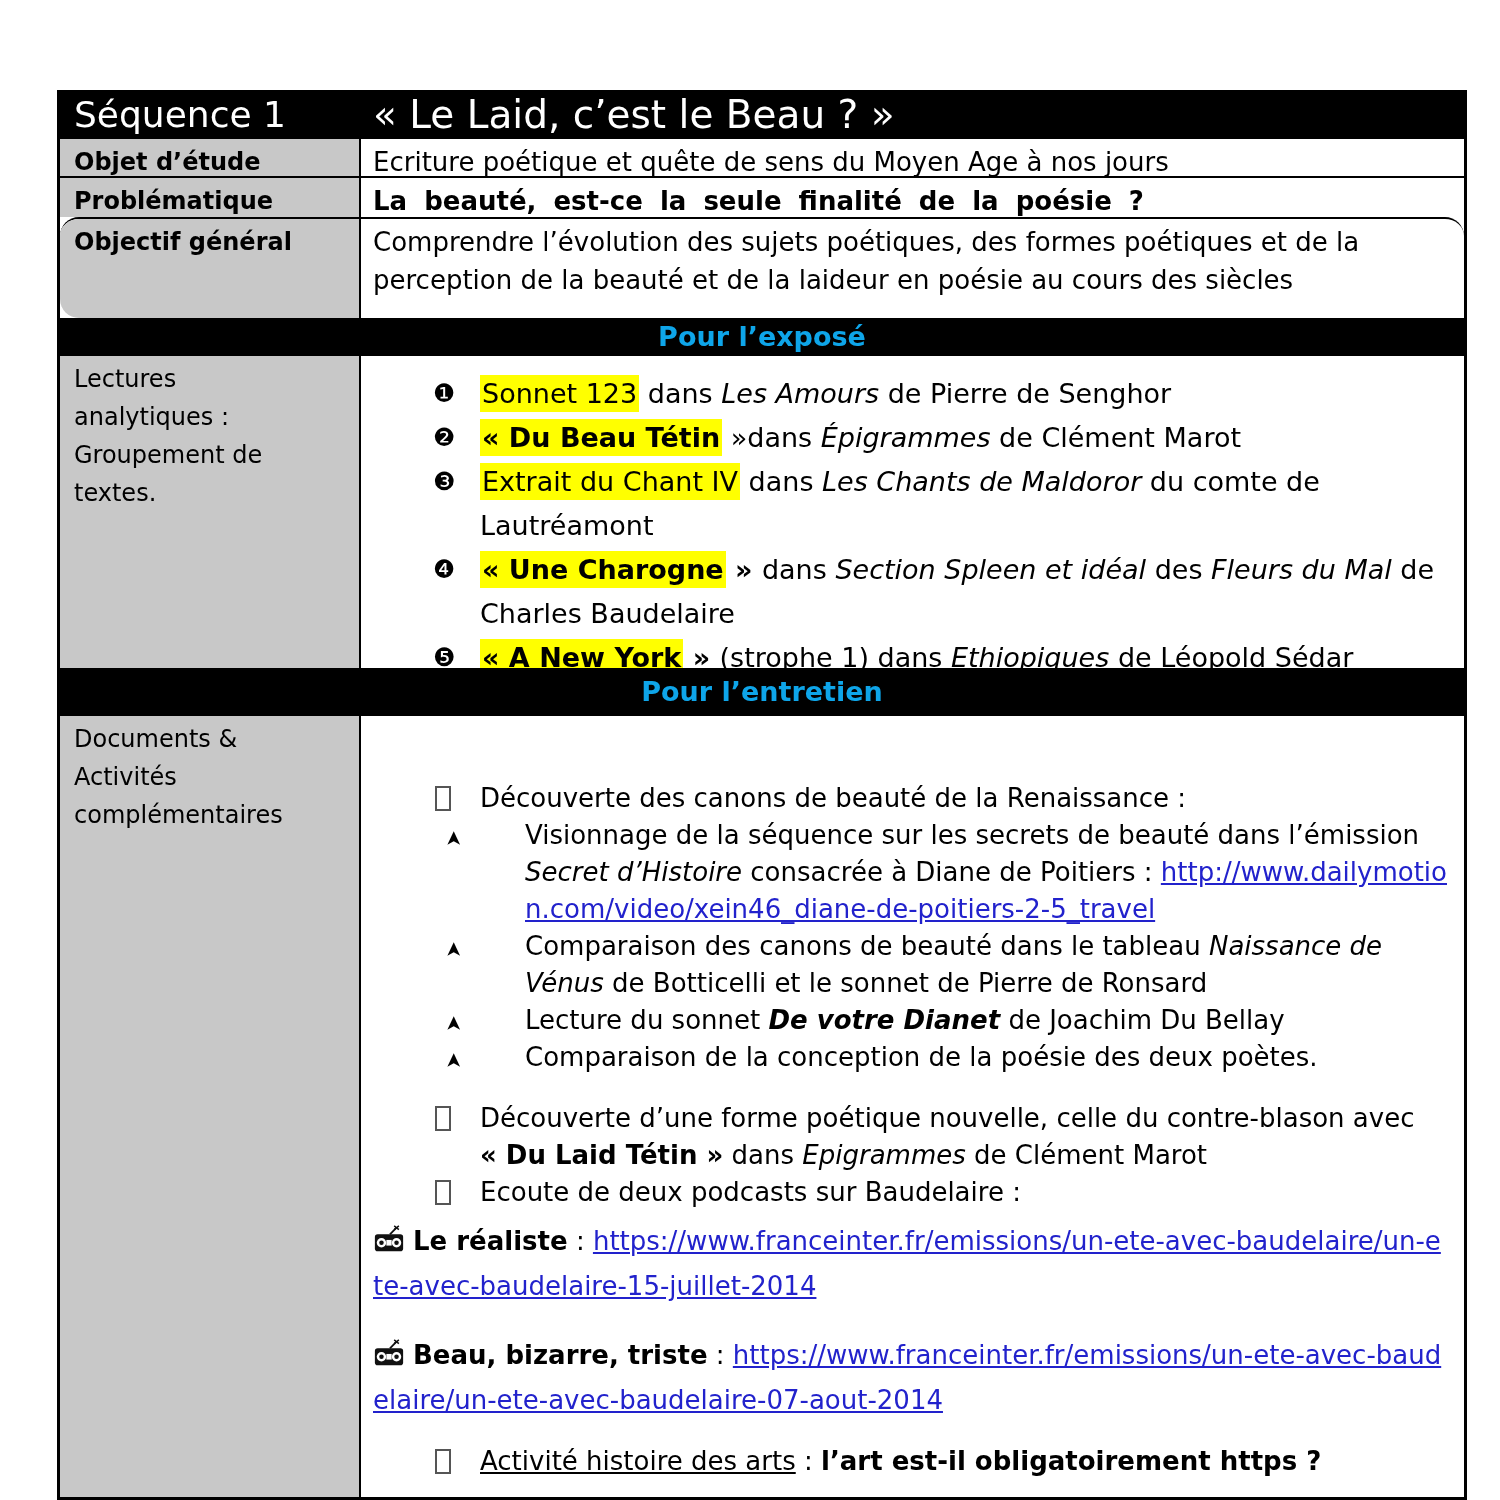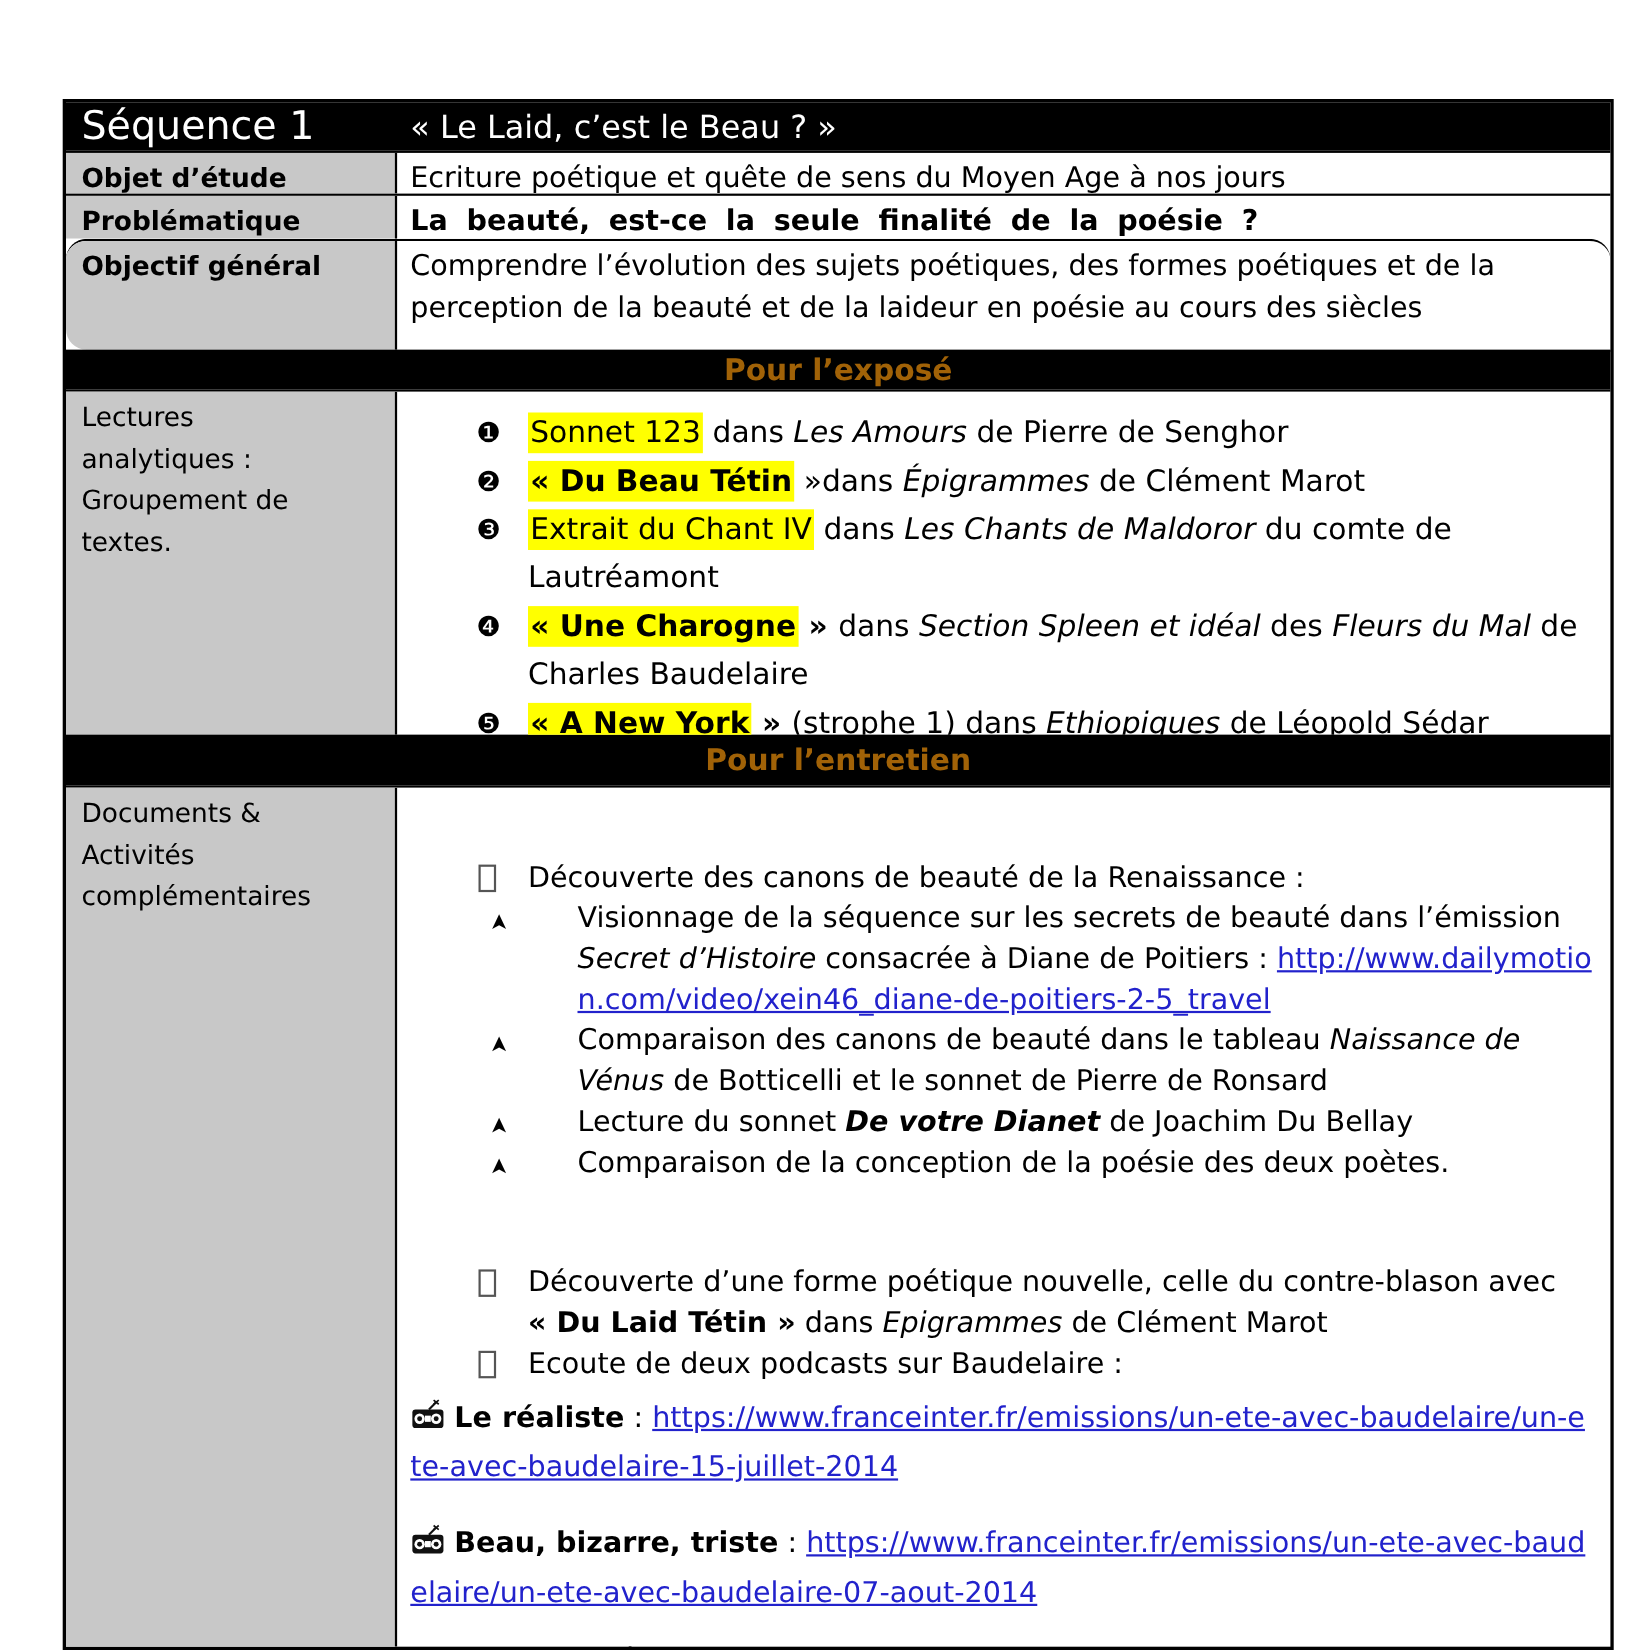--- a/index.html
+++ b/index.html
@@ -17,27 +17,27 @@
   .row:first-child { border-top:none; }
   .cell-label {
     width:301px; flex:0 0 301px; background:#c8c8c8; border-right:2px solid #000;
     padding:4px 8px 0 14px; font-weight:bold; font-size:24px; line-height:38px;
   }
   .cell-label.plain { font-weight:normal; }
   .cell-value { flex:1; padding:4px 10px 0 12px; font-size:26px; line-height:38px; }
   
   .row-header { background:#000; color:#fff; height:44px; align-items:center; border-top:none; }
   .row-header .cell-label { background:transparent; border-right:none; font-weight:normal; font-size:36px; padding-top:0; }
-  .row-header .cell-value { font-size:29px; padding-top:0; }
+  .row-header .cell-value { font-size:39px; padding-top:0; }
   .row-objet { height:39px; }
   .row-problematique { height:41px; }
   .row-problematique .cell-value { font-weight:bold; word-spacing:8px; }
   .row-objectif { height:101px;border-radius:19px; }
   .banner {
-    background:#000; color:#a16207; text-align:center; font-weight:bold;
+    background:#000; color:#0ea5e9; text-align:center; font-weight:bold;
     font-size:27px; border-top:2px solid #000; flex:0 0 auto;
   }
   .banner-expose { height:36px; line-height:34px; }
   .banner-entretien { height:46px; line-height:44px; }
   .row-lectures { height:314px; }
   .row-documents { flex:1; }
   
   .expose-list { padding-top:16px; }
   .expose-item { position:relative; padding-left:107px; padding-right:6px; font-size:27px; line-height:44px; }
   .expose-item .num-marker { position:absolute; left:60px; top:0; font-size:25px; }
@@ -48,21 +48,21 @@
   .box-bullet {
     position:absolute; left:62px; top:6px; width:16px; height:25px;
     border:2px solid #555; background:transparent; display:inline-block;
   }
   .arrow-bullet {
     position:absolute; left:72px; top:3px; display:inline-block;
     transform:rotate(-90deg); font-size:20px; color:#000;
   }
   .ent-podcast { position:relative; padding-right:6px; line-height:45px; }
   .radio-svg { vertical-align:-4px; margin-right:8px; }
-  .mt-big { margin-top:72px; }
+  .mt-big { margin-top:24px; }
   .mt-med { margin-top:24px; }
   .mt-sm { margin-top:8px; }
   .mt-last { margin-top:20px; }
   
   .b { font-weight:bold; }
   .i { font-style:italic; }
   .bi { font-weight:bold; font-style:italic; }
   .u { text-decoration:underline; }
   .hl { background:#ffff00; padding:3px 2px; }
   .hl.b { font-weight:bold; }

